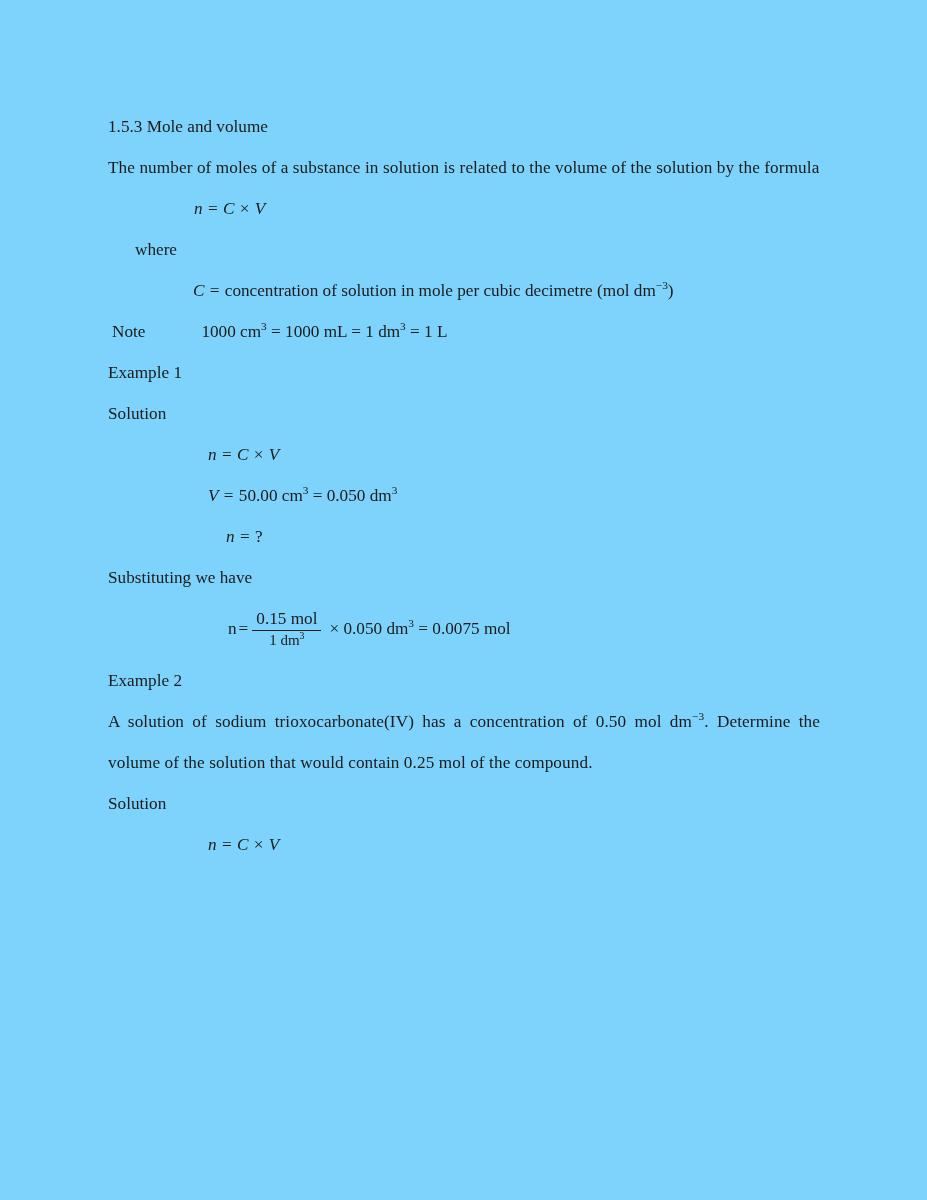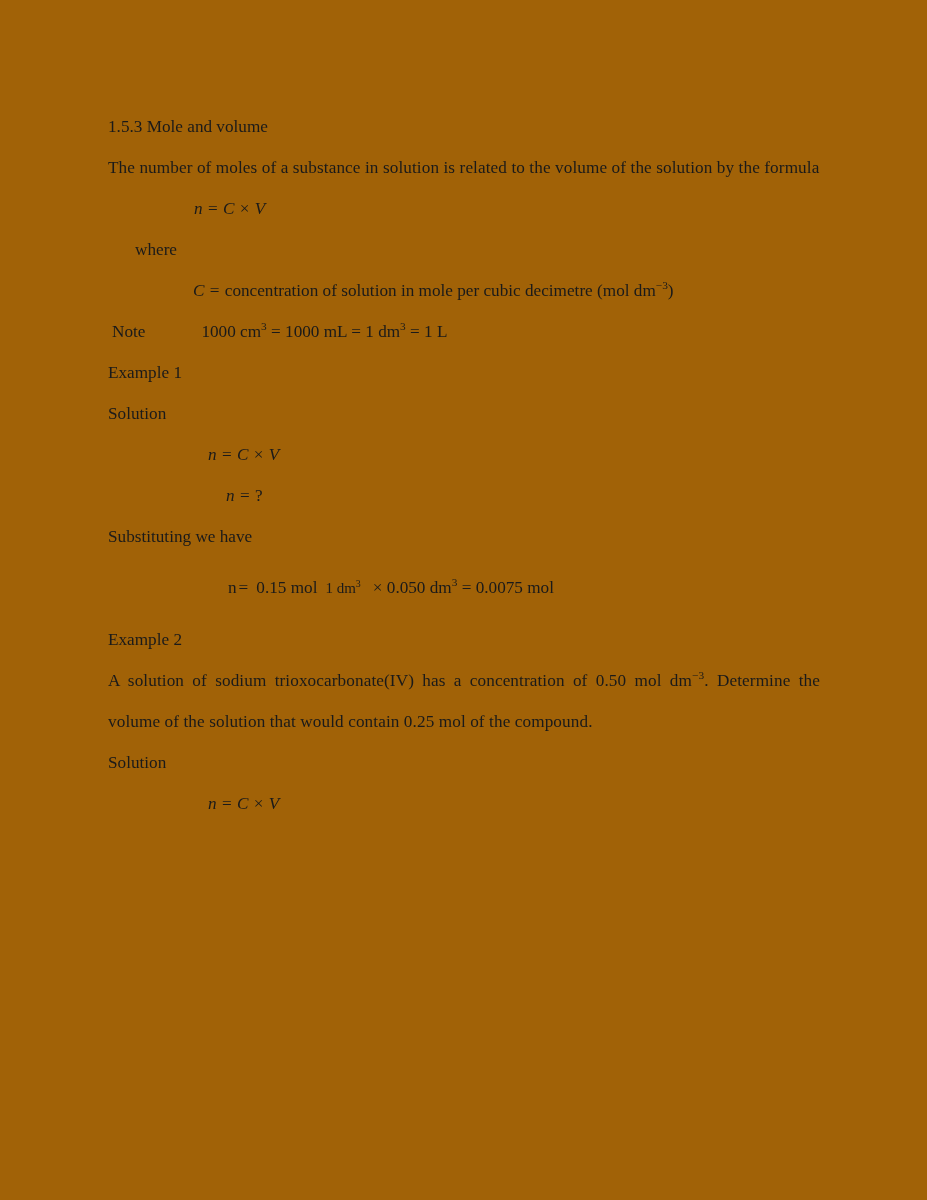--- a/index.html
+++ b/index.html
@@ -14,21 +14,21 @@
     font-family: "Liberation Serif", "DejaVu Serif", serif;
     color: #1a1a1a;
     -webkit-font-smoothing: antialiased;
   }
   .page {
     position: absolute;
     left: 0;
     top: 0;
     width: 927px;
     height: 1200px;
-    background: #a16207;
+    background: #7dd3fc;
     overflow: hidden;
   }
   .content {
     position: absolute;
     left: 108px;
     top: 106px;
     width: 712px;
   }
 
   
@@ -74,21 +74,21 @@
   
   .frac-eq {
     display: flex;
     align-items: center;
     font-size: 17.2px;
     height: 62px;
     white-space: nowrap;
   }
   .frac {
     display: inline-flex;
-    flex-direction: row;
+    flex-direction: column;
     align-items: center;
     vertical-align: middle;
     margin: 0 4px;
     line-height: 1.15;
   }
   .frac .num {
     padding: 0 4px 1px 4px;
     font-size: 17.2px;
   }
   .frac .bar {
@@ -141,20 +141,25 @@
 
     <div class="math eq-indent-sol">
       <span class="var">n</span>
       <span class="op">=</span>
       <span class="var">C</span>
       <span class="op">×</span>
       <span class="var">V</span>
     </div>
 
 
+    <div class="math eq-indent-sol">
+      <span class="var">V</span>
+      <span class="op">=</span>
+      <span>50.00 cm</span><sup>3</sup><span> = 0.050 dm</span><sup>3</sup>
+    </div>
 
     <div class="math eq-indent-q">
       <span class="var">n</span>
       <span class="op">=</span>
       <span>?</span>
     </div>
 
     <p class="heading-line">Substituting we have</p>
 
     <div class="frac-eq eq-indent-frac">

